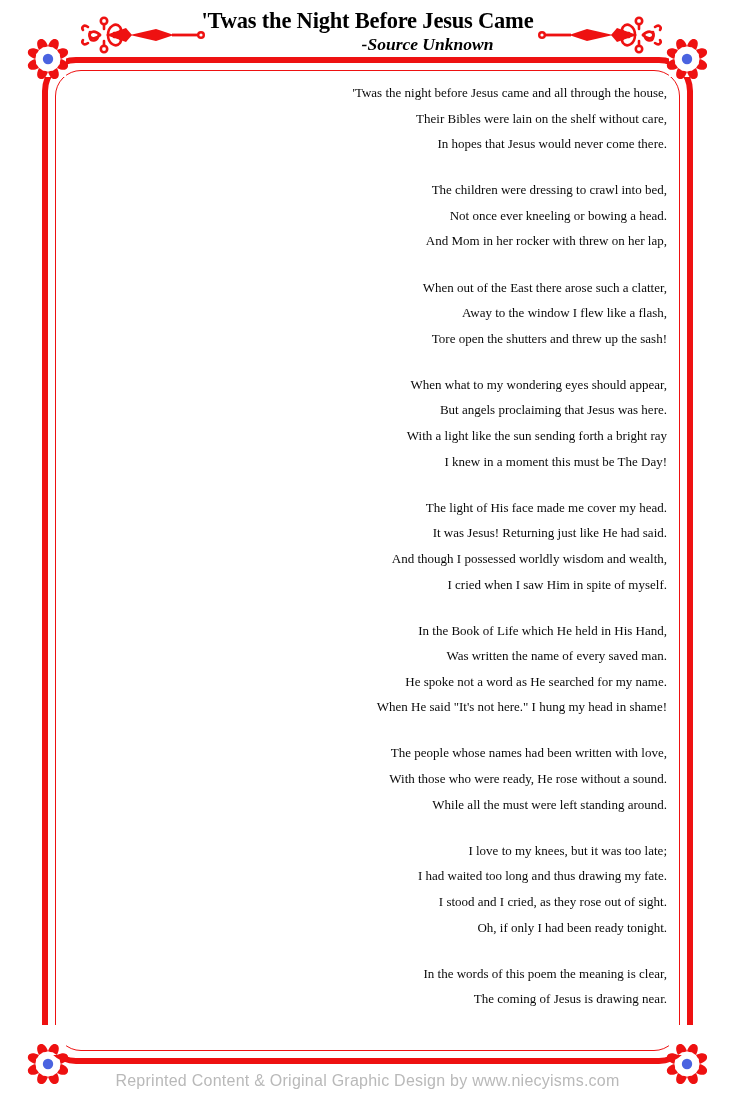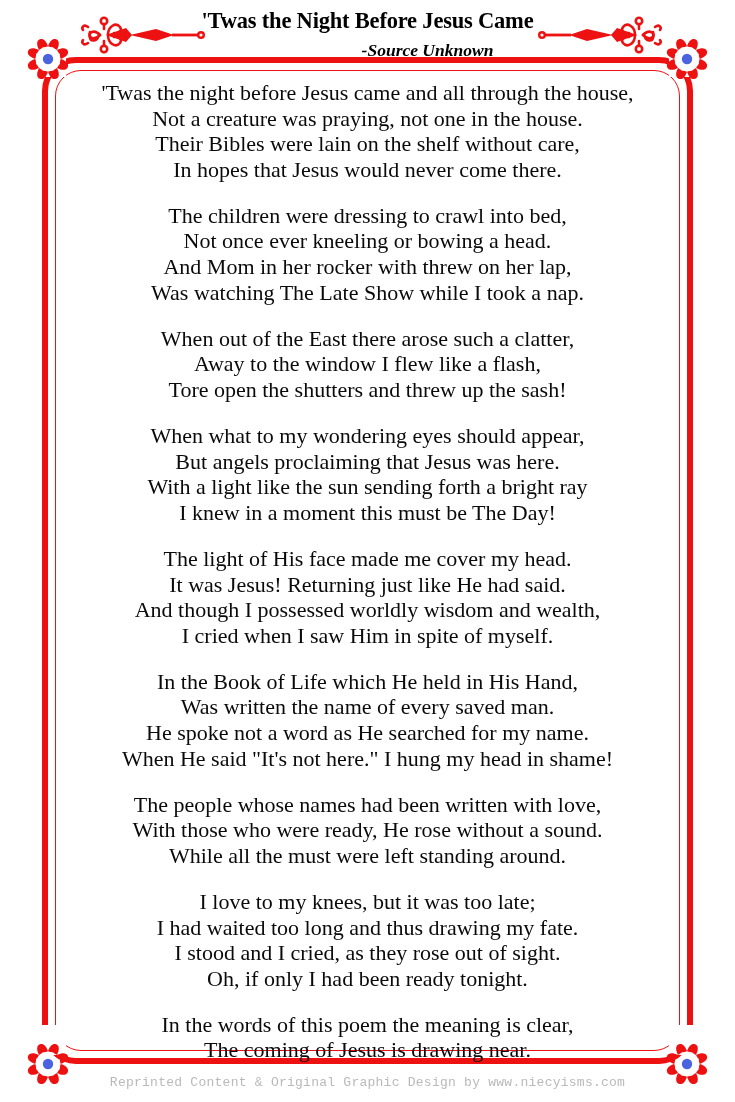--- a/index.html
+++ b/index.html
@@ -49,21 +49,21 @@
     text-align: center;
   }
   .subtitle {
     font-family: "Liberation Serif", serif;
     font-weight: bold;
     font-style: italic;
     font-size: 17.5px;
     line-height: 20px;
     color: #000000;
     text-align: center;
-    margin-top: 7px;
+    margin-top: 1px;
     padding-left: 120px;
   }
 
   .flourish {
     position: absolute;
     top: 14px;
   }
   .flourish.left  { left: 78px; }
   .flourish.right { left: 535px; }
 
@@ -119,38 +119,38 @@
     top: 80px;
     width: 599px;
     text-align: center;
   }
   .stanza {
     margin: 0 0 20.5px 0;
   }
   .stanza:last-child { margin-bottom: 0; }
   .line {
     font-family: "Liberation Serif", serif;
-    font-size: 22px;
+    font-size: 13px;
     line-height: 25.6px;
     color: #0a0a0a;
     white-space: nowrap;
-    text-align: center;
+    text-align: right;
   }
 
   
   .footer {
     position: absolute;
     left: 0;
     top: 1072px;
     width: 735px;
     text-align: center;
   }
   .footer-text {
-    font-family: Liberation Mono, monospace;
-    font-size: 13px;
+    font-family: Liberation Sans, sans-serif;
+    font-size: 16px;
     color: #b9b9b9;
     letter-spacing: 0.25px;
   }
 </style>
 </head>
 <body>
 
 <div id="page">
 
   <div class="header">
@@ -351,29 +351,27 @@
             </g>
         </g>
       </g>
       <circle cx="28" cy="28" r="5.2" fill="#4a63e0"></circle>
     </svg>
   </div>
 
   <div class="poem" id="poem-body">
       <div class="stanza">
         <div class="line">'Twas the night before Jesus came and all through the house,</div>
-        <div class="line">Not a creature was praying, not one in the house.</div>
         <div class="line">Their Bibles were lain on the shelf without care,</div>
         <div class="line">In hopes that Jesus would never come there.</div>
       </div>
       <div class="stanza">
         <div class="line">The children were dressing to crawl into bed,</div>
         <div class="line">Not once ever kneeling or bowing a head.</div>
         <div class="line">And Mom in her rocker with threw on her lap,</div>
-        <div class="line">Was watching The Late Show while I took a nap.</div>
       </div>
       <div class="stanza">
         <div class="line">When out of the East there arose such a clatter,</div>
         <div class="line">Away to the window I flew like a flash,</div>
         <div class="line">Tore open the shutters and threw up the sash!</div>
       </div>
       <div class="stanza">
         <div class="line">When what to my wondering eyes should appear,</div>
         <div class="line">But angels proclaiming that Jesus was here.</div>
         <div class="line">With a light like the sun sending forth a bright ray</div>

